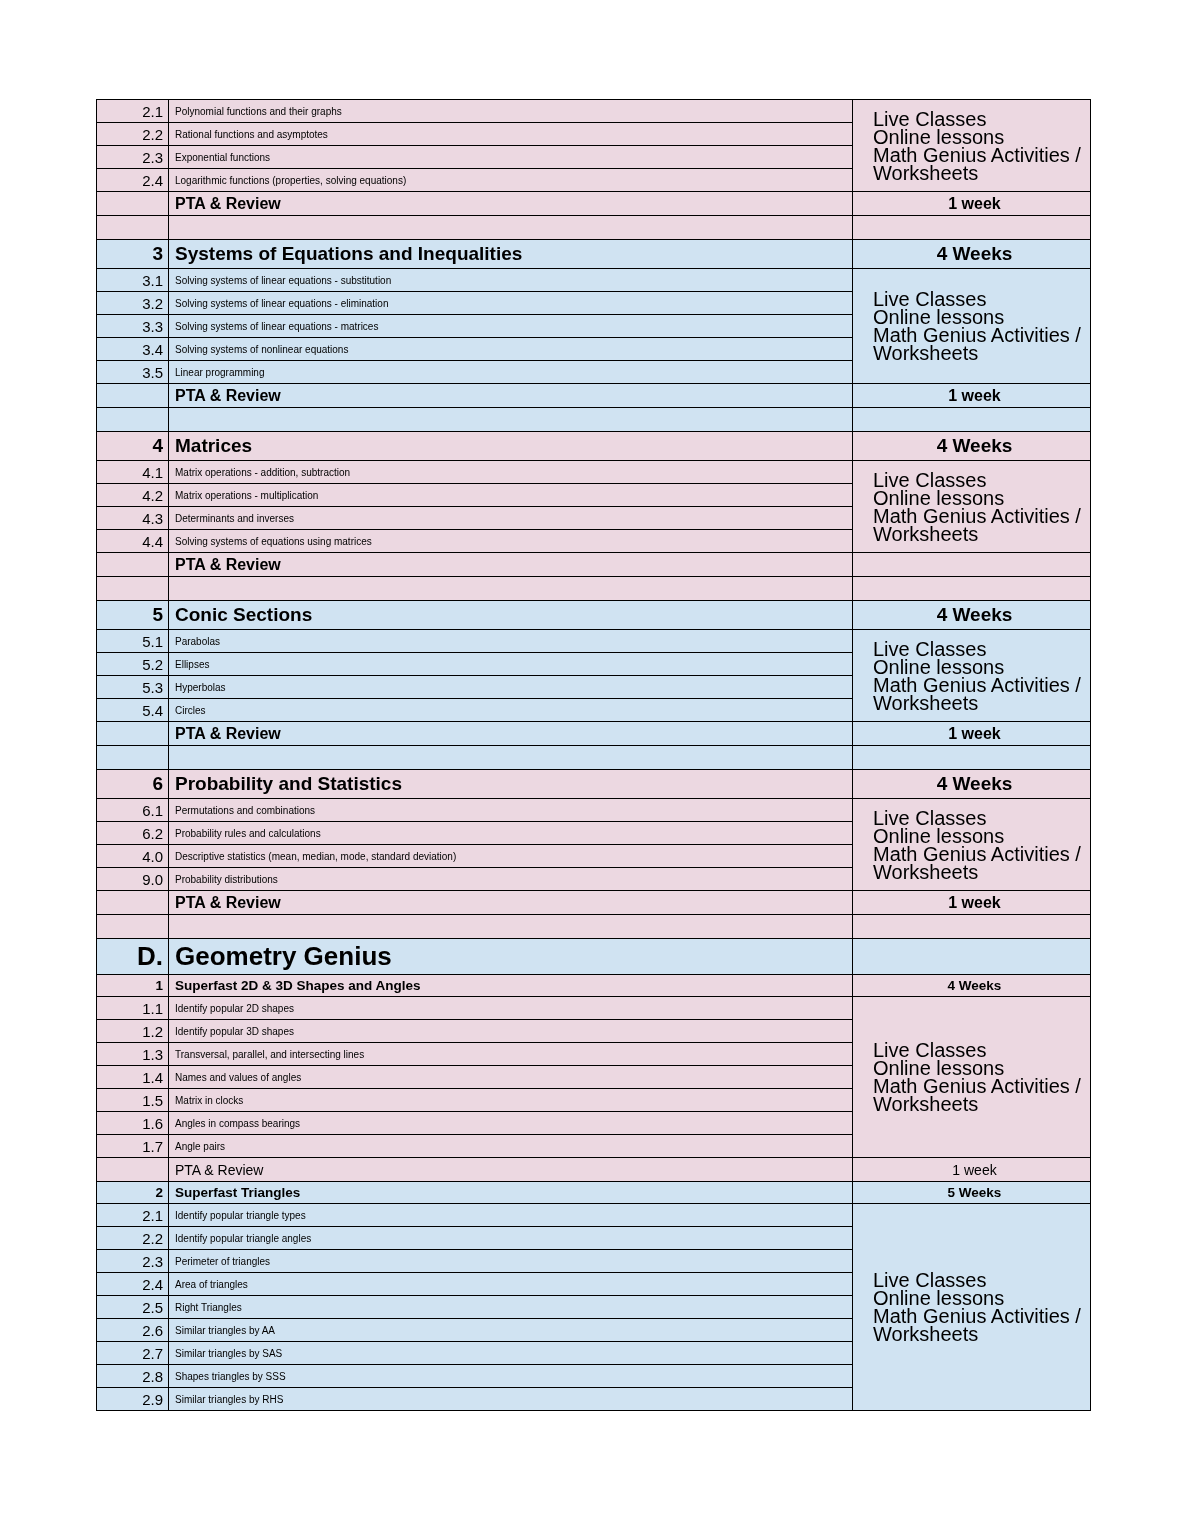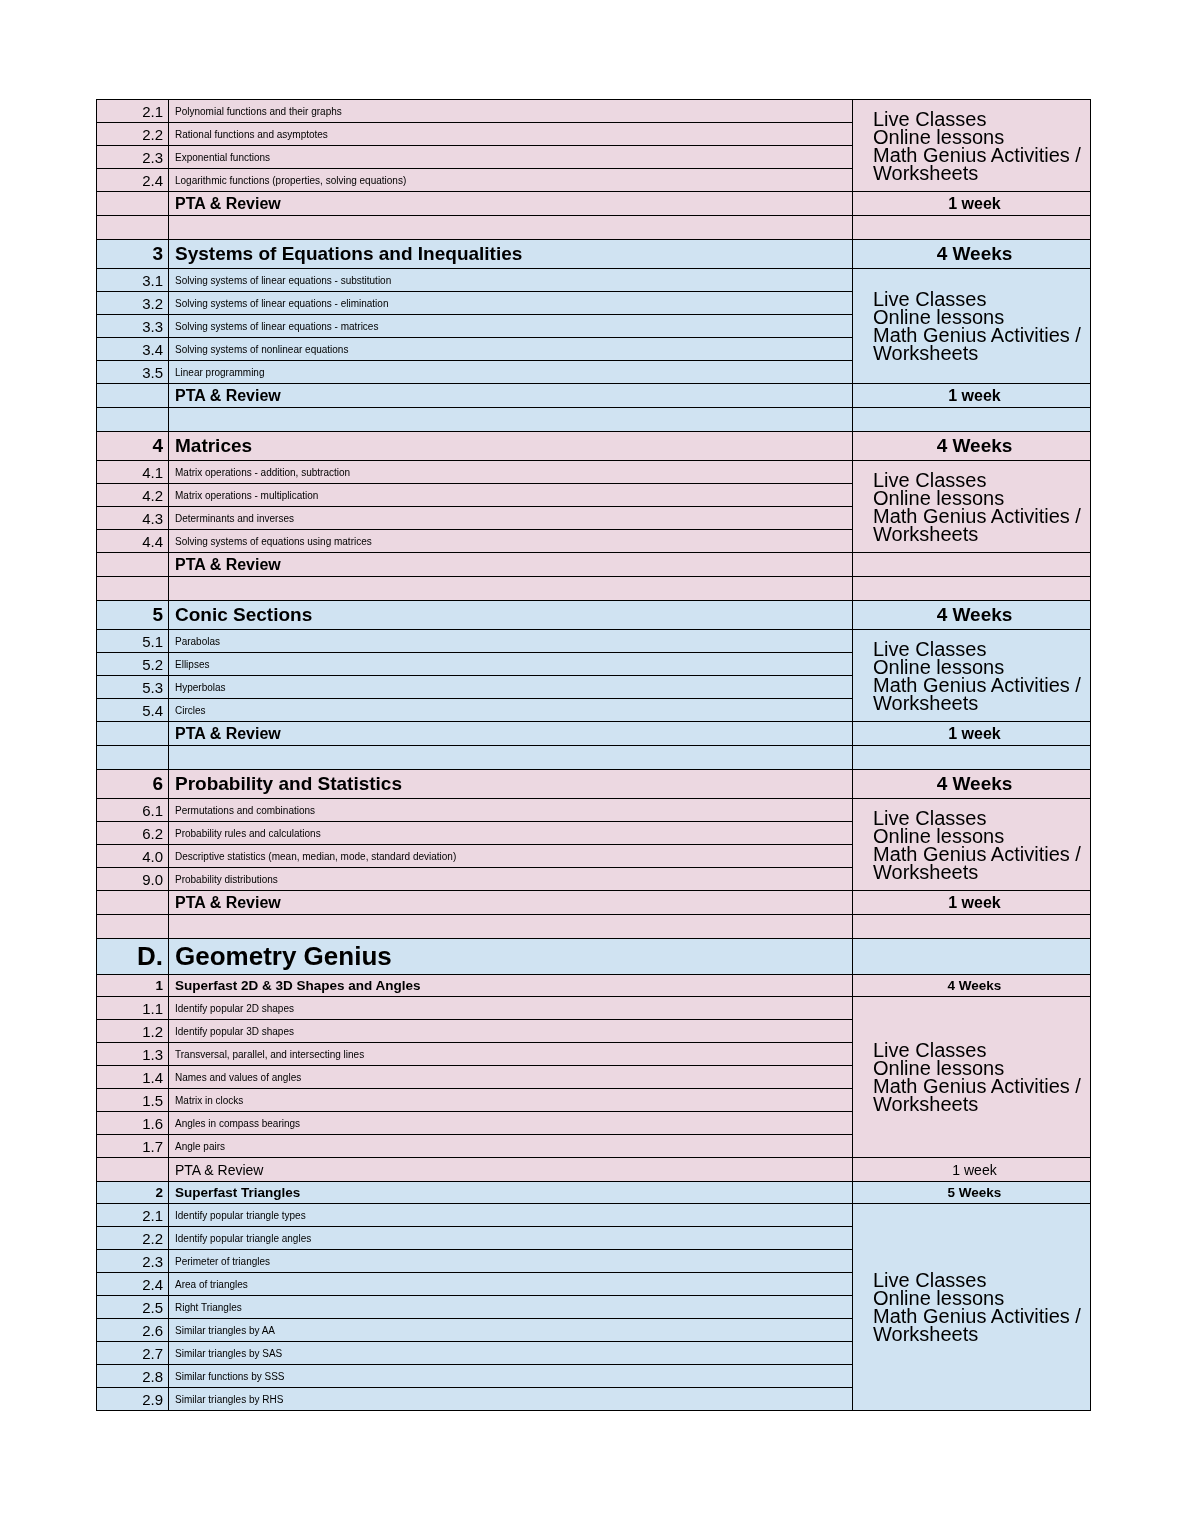--- a/index.html
+++ b/index.html
@@ -339,21 +339,21 @@
         <tr class="row-item theme-blue">
           <td class="cell-num">2.6</td>
           <td class="cell-label">Similar triangles by AA</td>
         </tr>
         <tr class="row-item theme-blue">
           <td class="cell-num">2.7</td>
           <td class="cell-label">Similar triangles by SAS</td>
         </tr>
         <tr class="row-item theme-blue">
           <td class="cell-num">2.8</td>
-          <td class="cell-label">Similar functions by SSS</td>
+          <td class="cell-label">Shapes triangles by SSS</td>
         </tr>
         <tr class="row-item theme-blue">
           <td class="cell-num">2.9</td>
           <td class="cell-label">Similar triangles by RHS</td>
         </tr>
       </tbody>
   </table>
 </div>
 
 </body></html>

